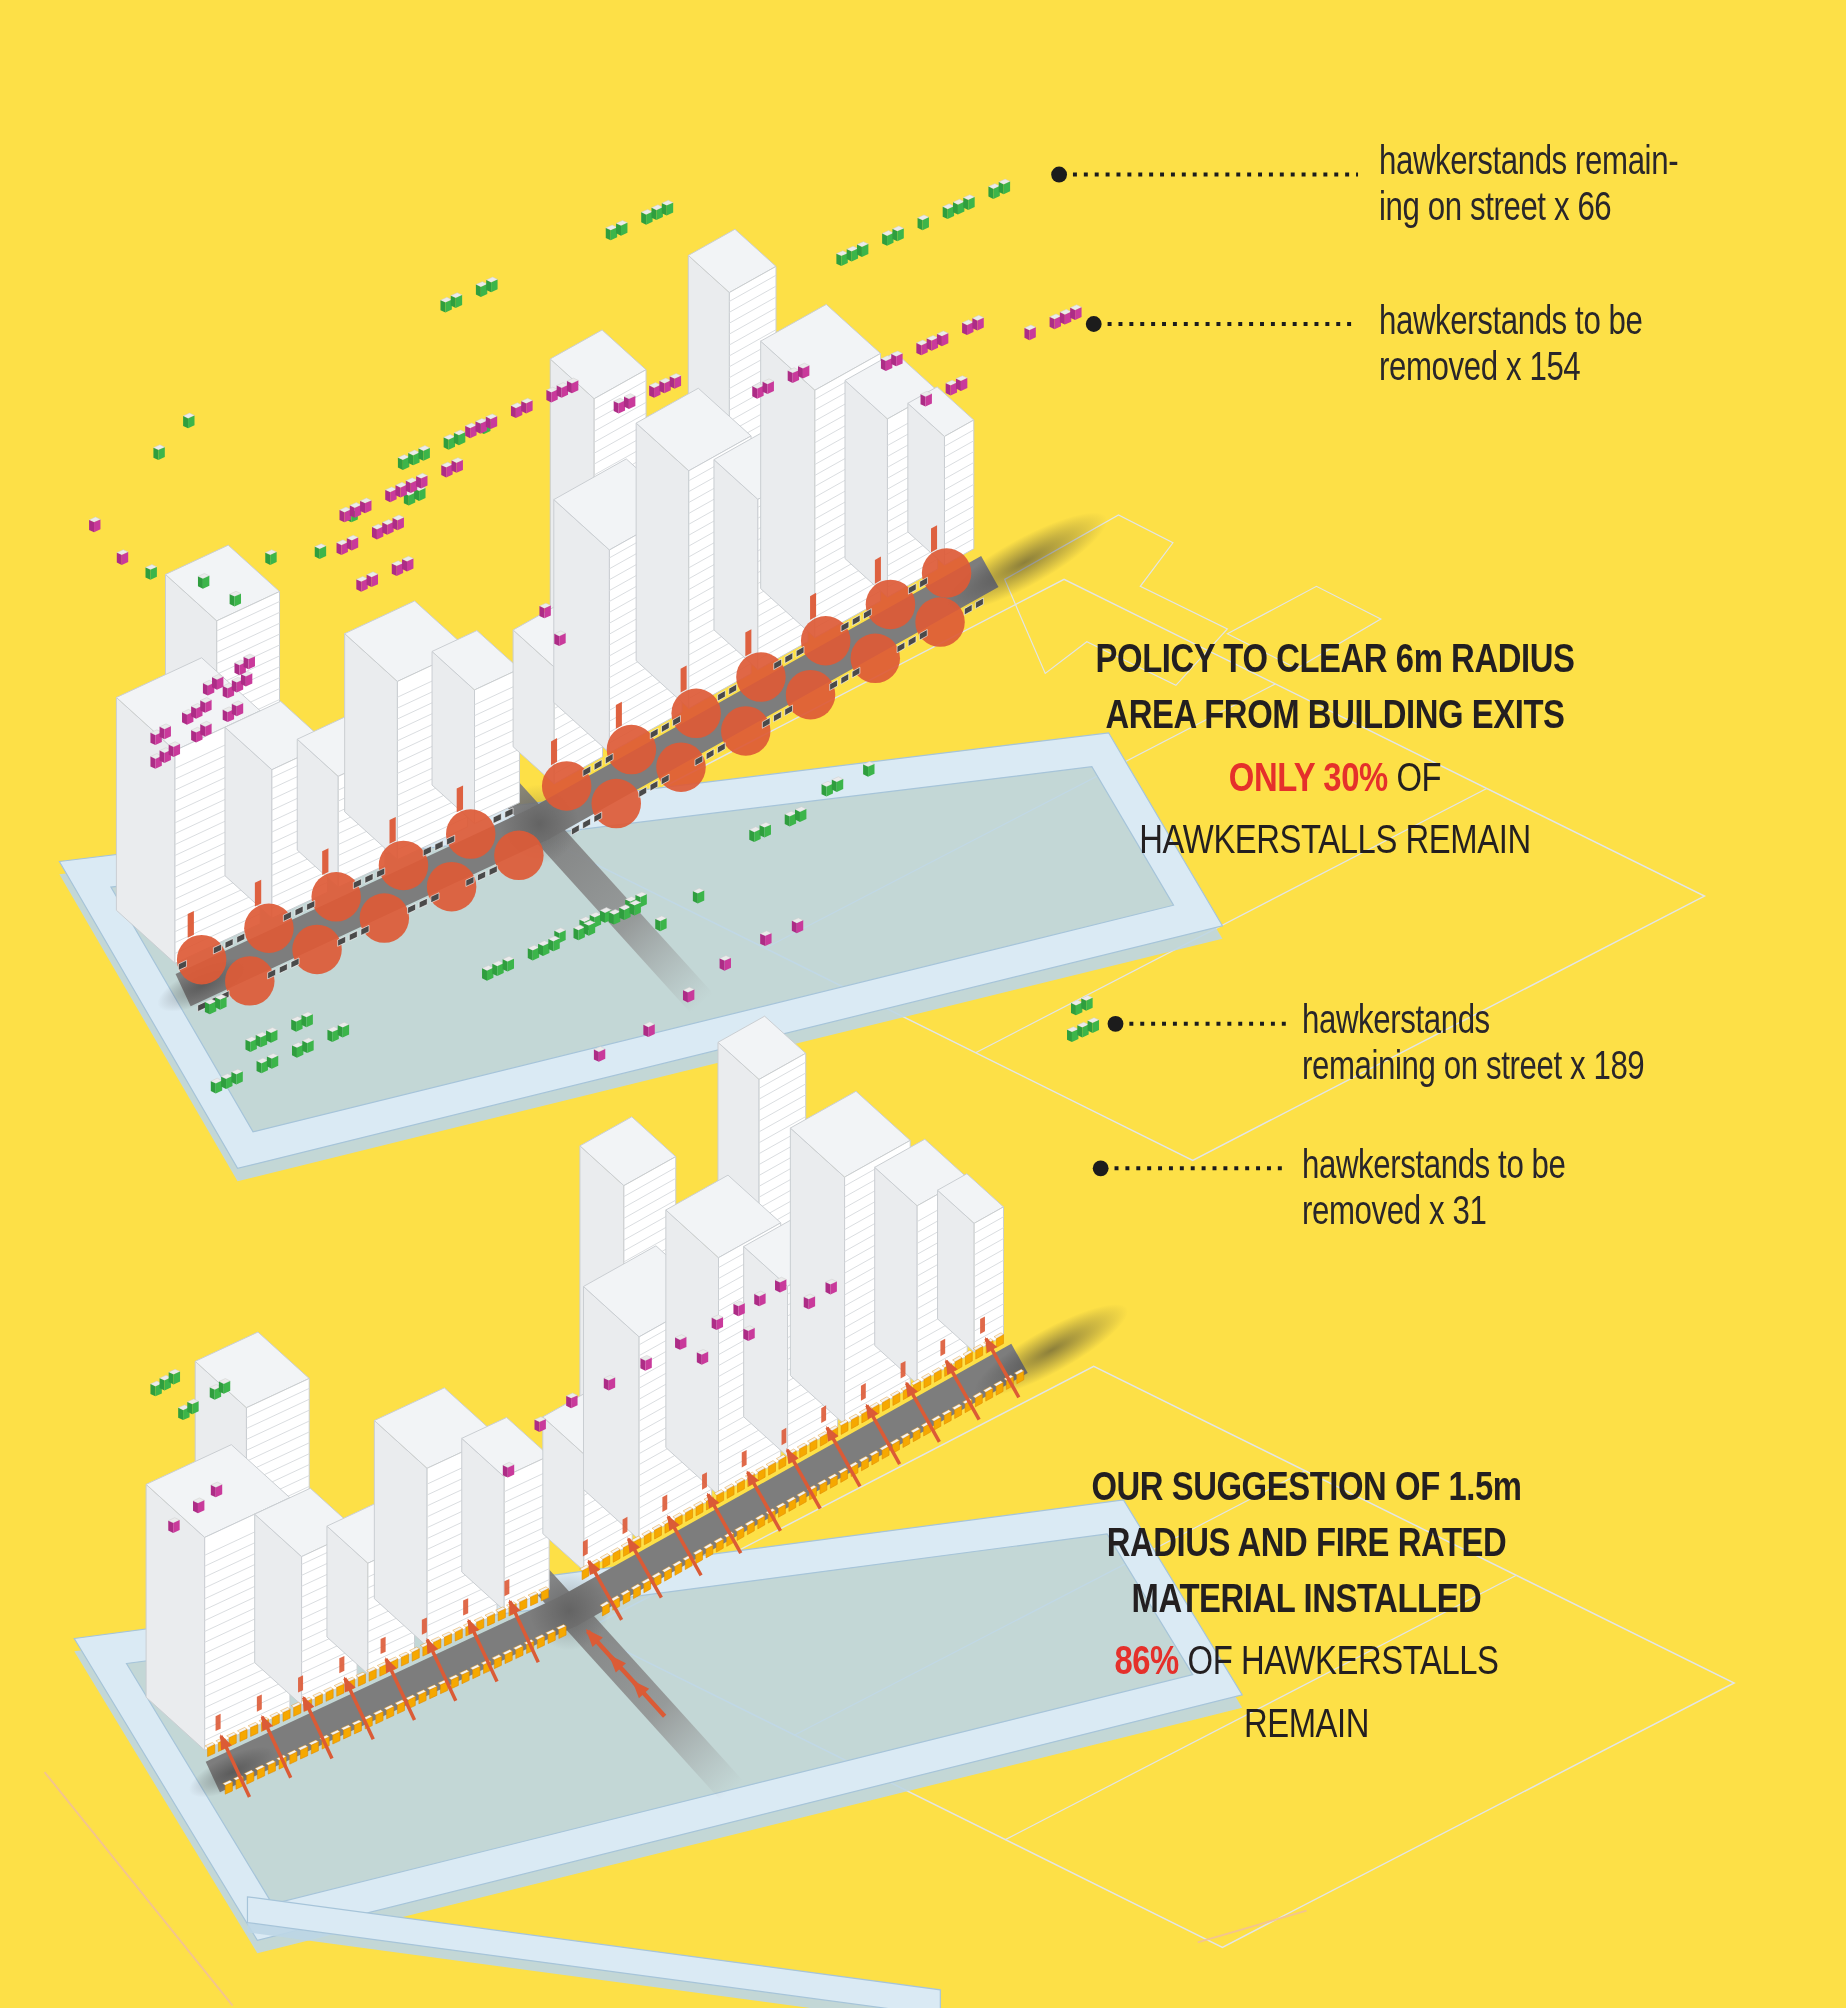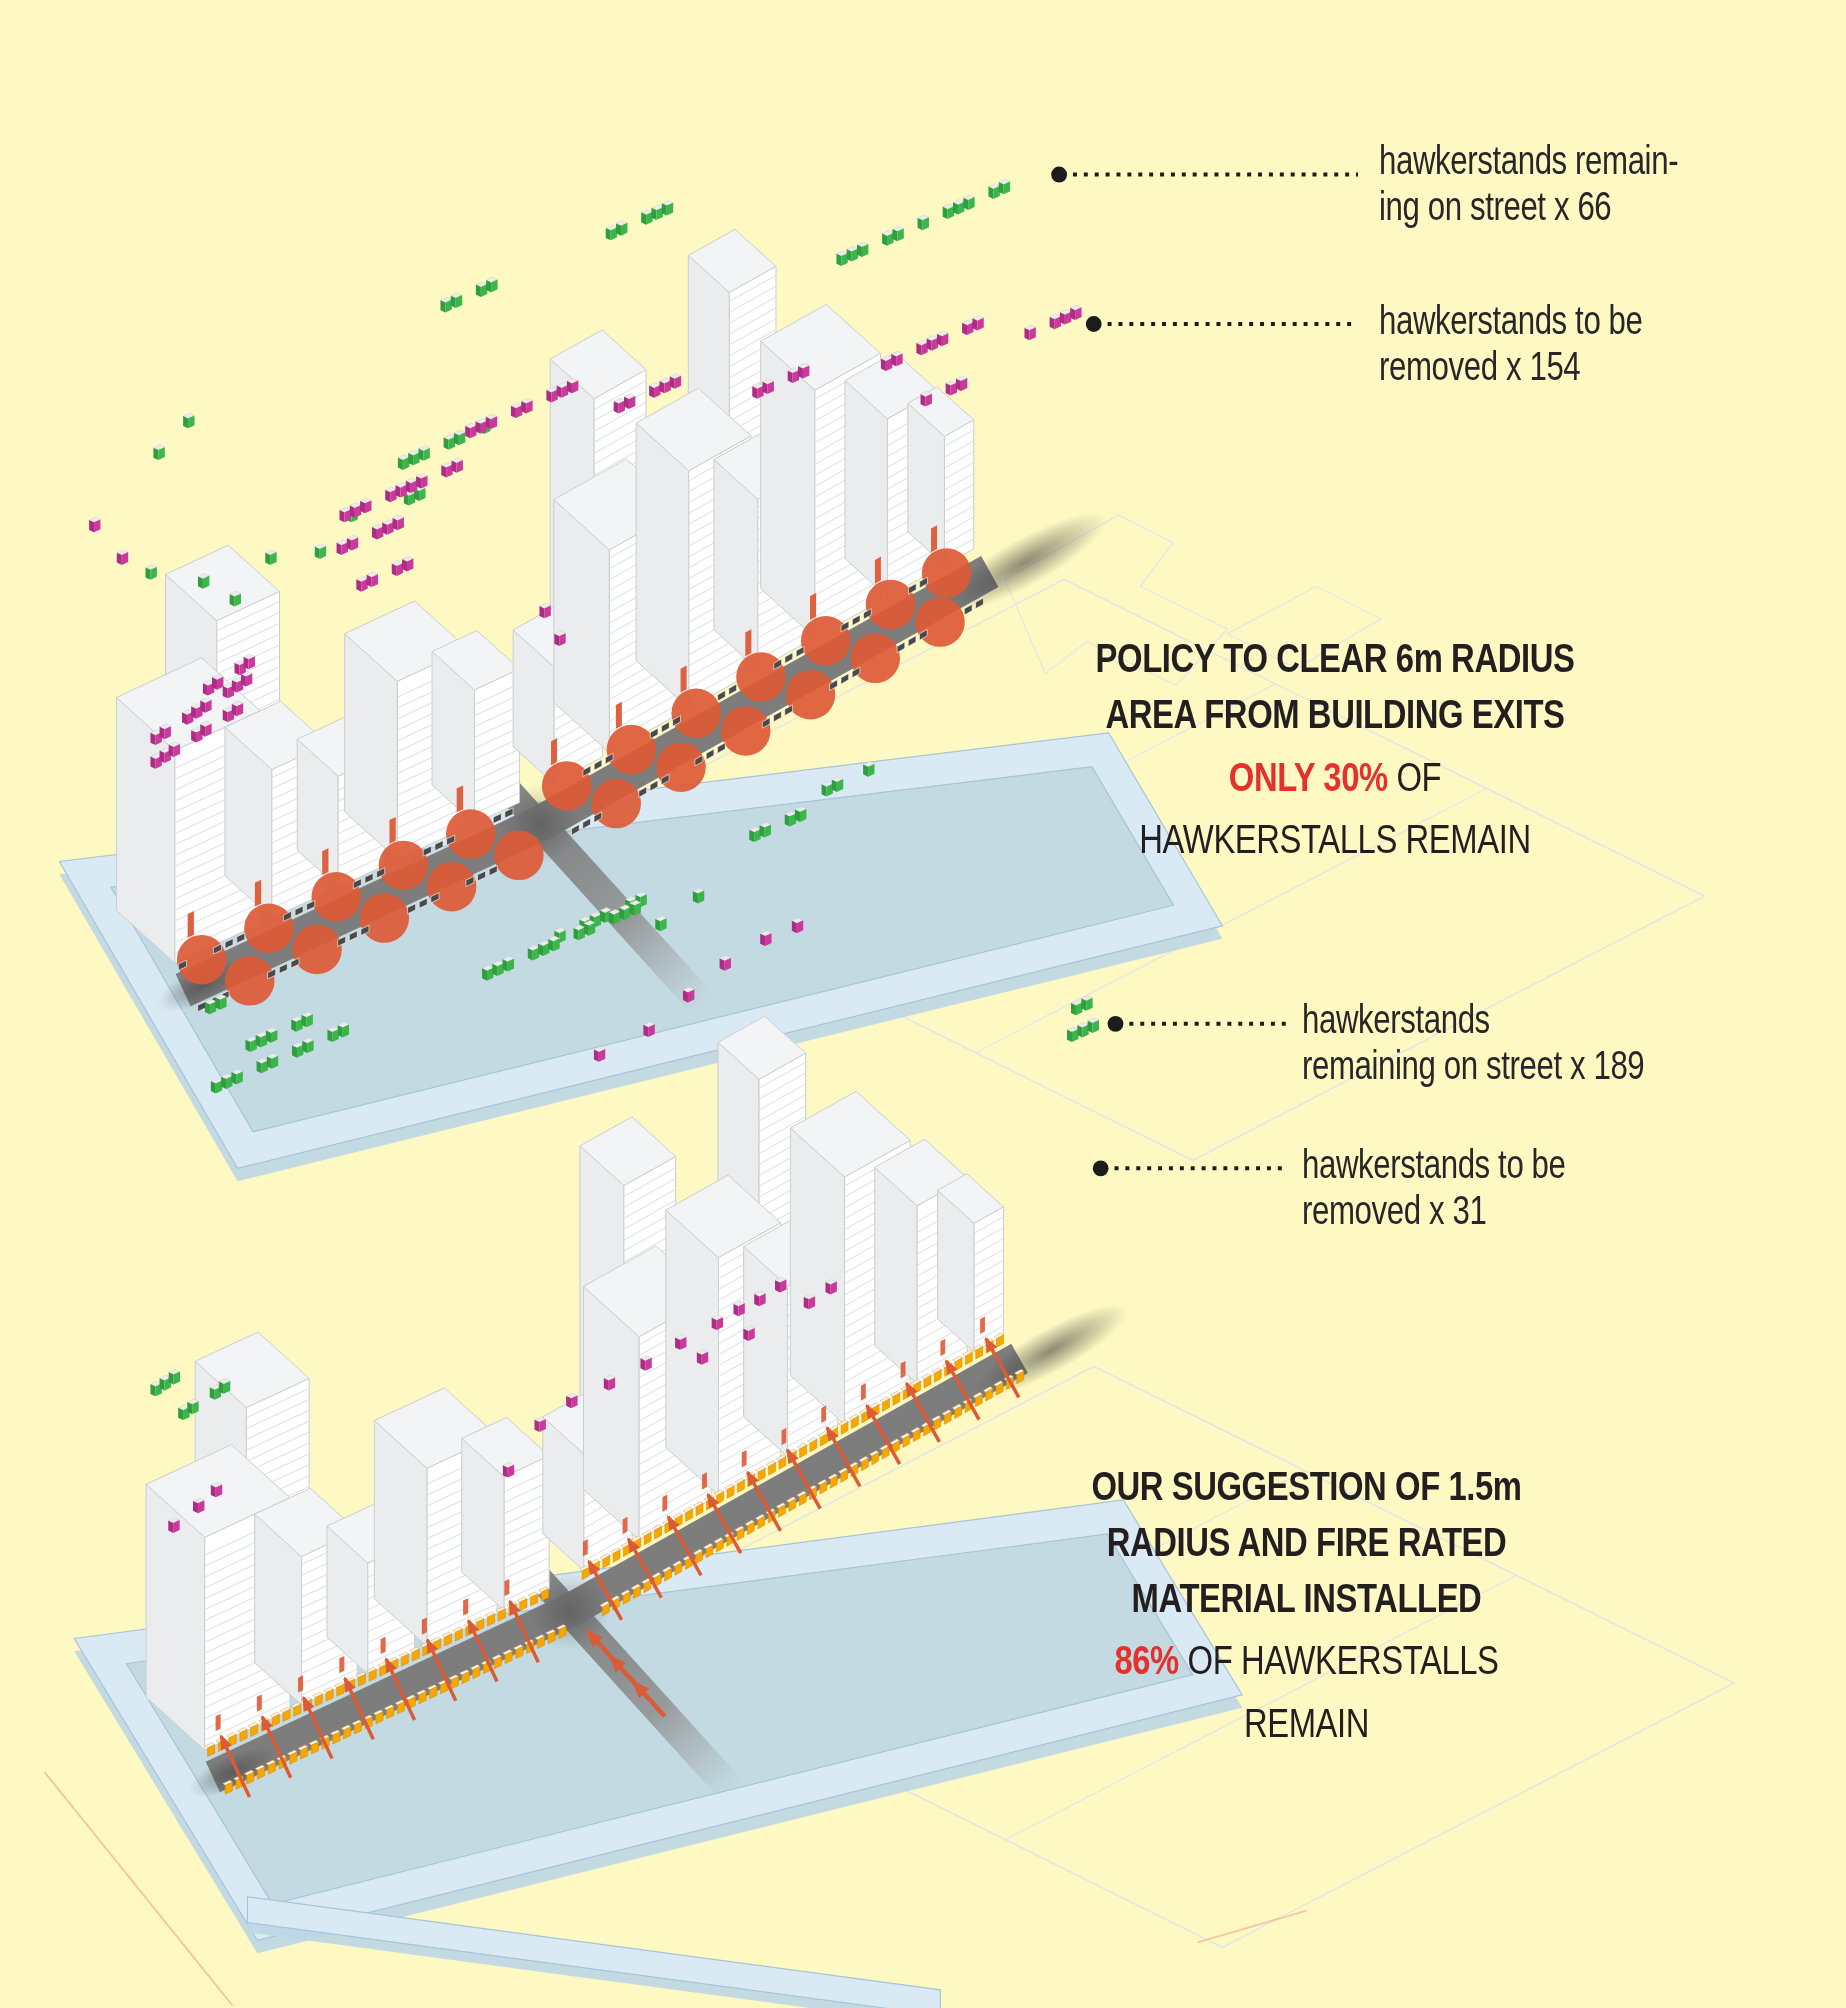--- a/index.html
+++ b/index.html
@@ -1,16 +1,16 @@
 <!DOCTYPE html>
 <html><head>
 <meta charset="utf-8">
 <style>
   html,body{margin:0;padding:0;background:#ffffff;}
-  .canvas{position:relative;width:1846px;height:2009px;background:#fef9c3;overflow:hidden;
+  .canvas{position:relative;width:1846px;height:2009px;background:#fde047;overflow:hidden;
           font-family:"Liberation Sans", sans-serif;}
   svg{position:absolute;left:0;top:0;}
   .ann{position:absolute;font-size:40px;line-height:46px;font-weight:400;color:#29262a;
        letter-spacing:-0.5px;transform:scaleX(0.78);transform-origin:0 0;white-space:nowrap;}
   .headline{position:absolute;text-align:center;color:#231f20;font-size:40px;line-height:56px;
        letter-spacing:-0.5px;transform:scaleX(0.82);transform-origin:50% 0;white-space:nowrap;}
   .headline .b{font-weight:700;}
   .headline .r{font-weight:700;color:#e5302b;}
   .headline .plain{font-weight:400;}
   .headline div{white-space:nowrap;}

